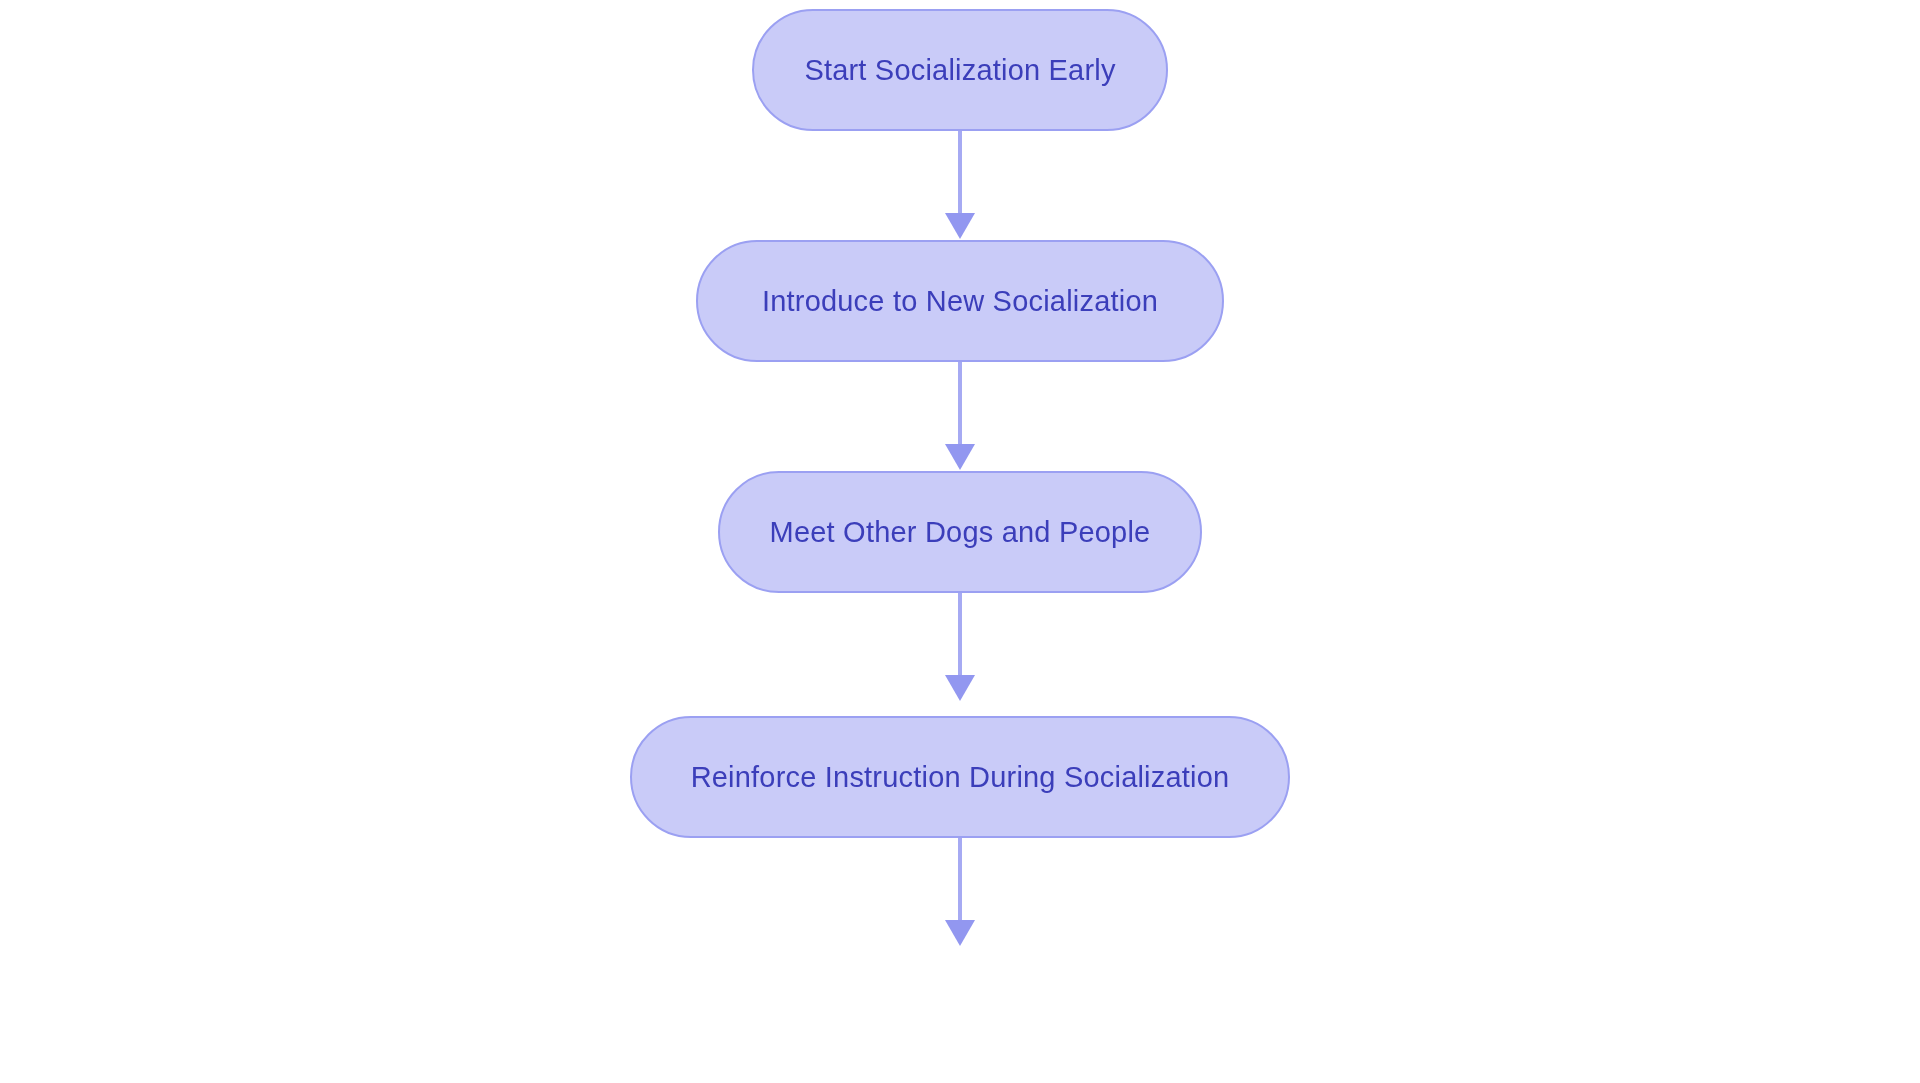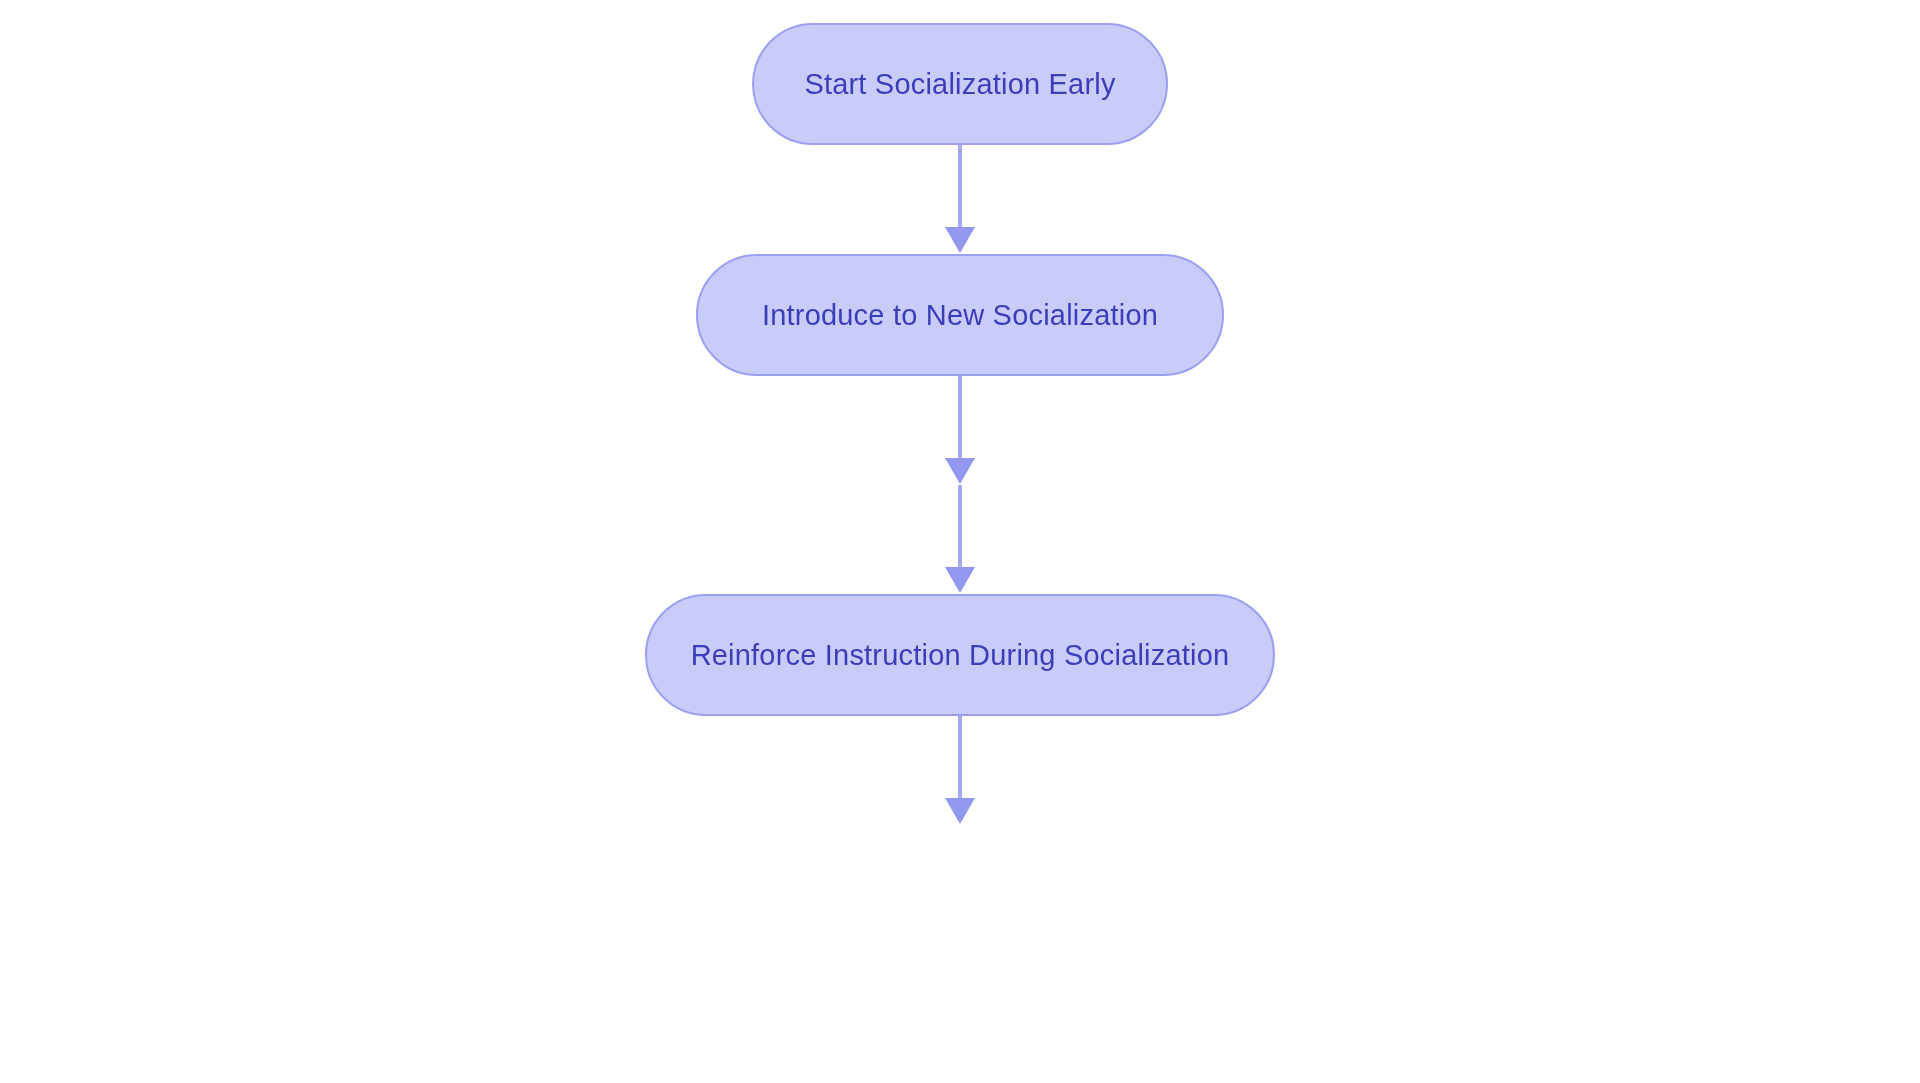--- a/index.html
+++ b/index.html
@@ -16,42 +16,42 @@
     background: var(--background);
     font-family: "Liberation Sans", sans-serif;
     overflow: hidden;
   }
   .canvas {
     width: 1920px;
     height: 1083px;
     display: flex;
     flex-direction: column;
     align-items: center;
-    padding-top: 23px;
+    padding-top: 9px;
   }
   .flow-node {
     height: 122px;
     border-radius: 61px;
     background: var(--node-fill);
     border: 2px solid var(--node-border);
     color: var(--node-text);
     font-size: 29px;
     letter-spacing: 0.2px;
     display: flex;
     align-items: center;
     justify-content: center;
     white-space: nowrap;
     padding: 0 44px;
     flex: 0 0 auto;
   }
   
   .flow-node:nth-of-type(1) { min-width: 416px; }
   .flow-node:nth-of-type(2) { min-width: 528px; }
   .flow-node:nth-of-type(3) { min-width: 484px; }
-  .flow-node:nth-of-type(4) { min-width: 660px; }
+  .flow-node:nth-of-type(4) { min-width: 660px; margin-top: 14px; }
   .flow-node:nth-of-type(5) { min-width: 325px; }
   .flow-arrow {
     height: 109px;
     width: 32px;
     flex: 0 0 auto;
     color: var(--arrow);
     display: block;
   }
 </style>
 </head>
@@ -70,20 +70,23 @@
 
   <div class="flow-node">
     <span>Introduce to New Socialization</span>
   </div>
 
   <svg class="flow-arrow" viewBox="0 0 32 109" aria-hidden="true">
     <rect x="14" y="0" width="4" height="84" fill="currentColor" opacity="0.82"></rect>
     <polygon points="1,82 31,82 16,108" fill="currentColor"></polygon>
   </svg>
 
+  <div class="flow-node">
+    <span>Meet Other Dogs and People</span>
+  </div>
 
   <svg class="flow-arrow" viewBox="0 0 32 109" aria-hidden="true">
     <rect x="14" y="0" width="4" height="84" fill="currentColor" opacity="0.82"></rect>
     <polygon points="1,82 31,82 16,108" fill="currentColor"></polygon>
   </svg>
 
   <div class="flow-node">
     <span>Reinforce Instruction During Socialization</span>
   </div>
 

